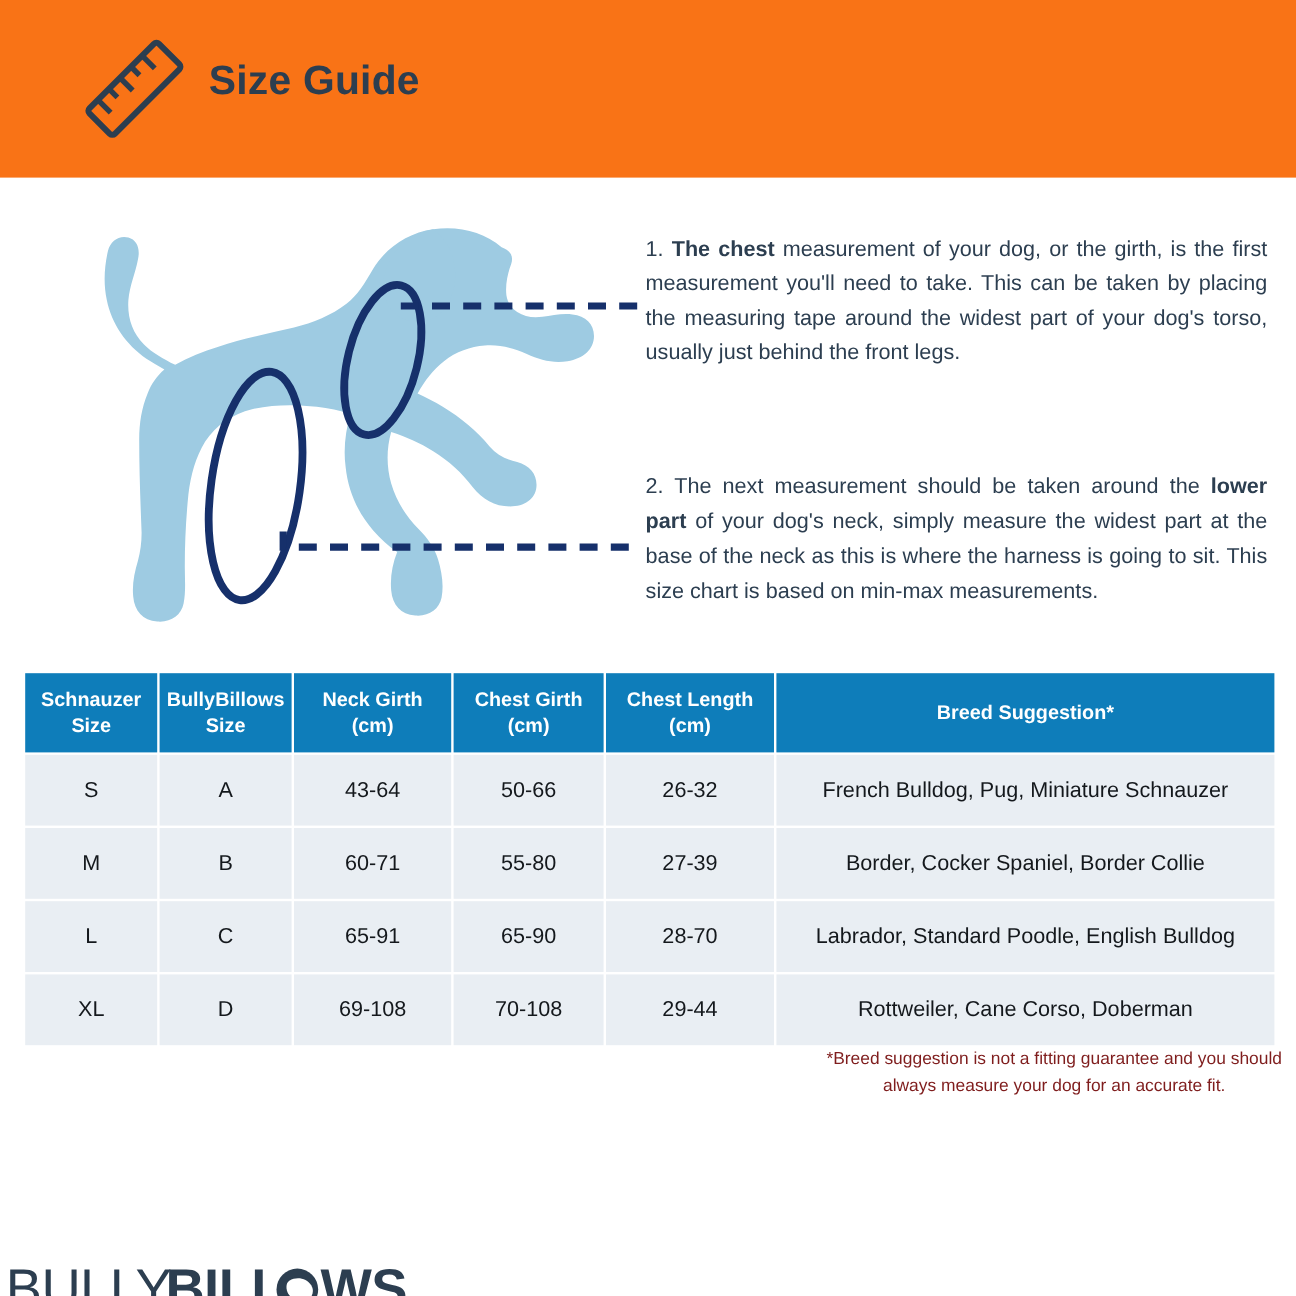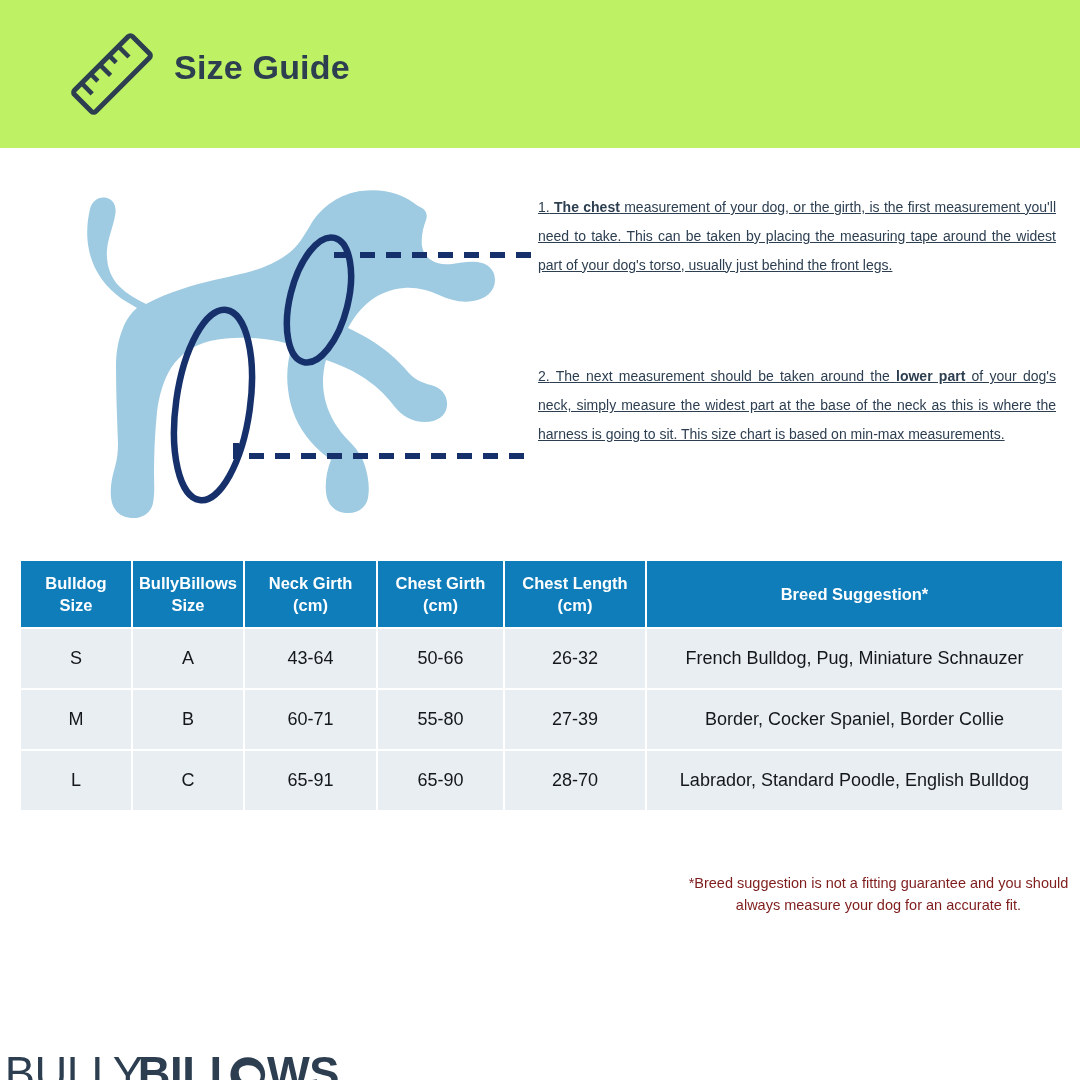--- a/index.html
+++ b/index.html
@@ -15,21 +15,21 @@
     overflow: hidden;
     position: relative;
   }
 
   
   .header-band {
     position: absolute;
     left: 0; top: 0;
     width: 1080px;
     height: 148px;
-    background: #bef264;
+    background: #f97316;
     display: flex;
     align-items: center;
   }
   .ruler-icon {
     position: absolute;
     left: 62px;
     top: 28px;
     width: 100px;
     height: 92px;
   }
@@ -53,26 +53,25 @@
   }
 
   
   .instructions {
     position: absolute;
     left: 538px;
     top: 193px;
     width: 518px;
   }
   .instr-p {
-    font-size: 14px;
+    font-size: 18px;
     line-height: 28.8px;
     text-align: justify;
     color: #2c3e50;
     margin: 0;
-    text-decoration: underline;
   }
   .instr-p.second {
     margin-top: 83px;
   }
   .instr-p b { font-weight: bold; }
 
   
   .size-table {
     position: absolute;
     left: 19px;
@@ -252,21 +251,21 @@
     <col class="col-std">
       <col class="col-bb">
       <col class="col-neck">
     <col class="col-chest">
       <col class="col-len">
       <col class="col-breed">
   </colgroup>
   <thead>
     <tr>
       <th>
-        <div>Bulldog</div>
+        <div>Schnauzer</div>
         <div>Size</div>
       </th>
       <th>
         <div>BullyBillows</div>
         <div>Size</div>
       </th>
       <th>
         <div>Neck Girth</div>
         <div>(cm)</div>
       </th>
@@ -300,20 +299,28 @@
       <td>27-39</td>
       <td>Border, Cocker Spaniel, Border Collie</td>
     </tr>
     <tr>
       <td>L</td>
       <td>C</td>
       <td>65-91</td>
       <td>65-90</td>
       <td>28-70</td>
       <td>Labrador, Standard Poodle, English Bulldog</td>
+    </tr>
+    <tr>
+      <td>XL</td>
+      <td>D</td>
+      <td>69-108</td>
+      <td>70-108</td>
+      <td>29-44</td>
+      <td>Rottweiler, Cane Corso, Doberman</td>
     </tr>
   </tbody>
 </table>
 
 <div class="footnote">*Breed suggestion is not a fitting guarantee and you should always measure your dog for an accurate fit.</div>
 
 <div class="logo">
   <svg viewBox="0 0 380 56" width="372" height="54" aria-hidden="true">
     <text x="0" y="43" font-family="'Liberation Sans', sans-serif" font-size="47" font-weight="normal" fill="#2c3e50" letter-spacing="-0.5">BULLY</text>
     <text x="138" y="43" font-family="'Liberation Sans', sans-serif" font-size="47" font-weight="bold" fill="#2c3e50" letter-spacing="-0.5">BILL</text>

